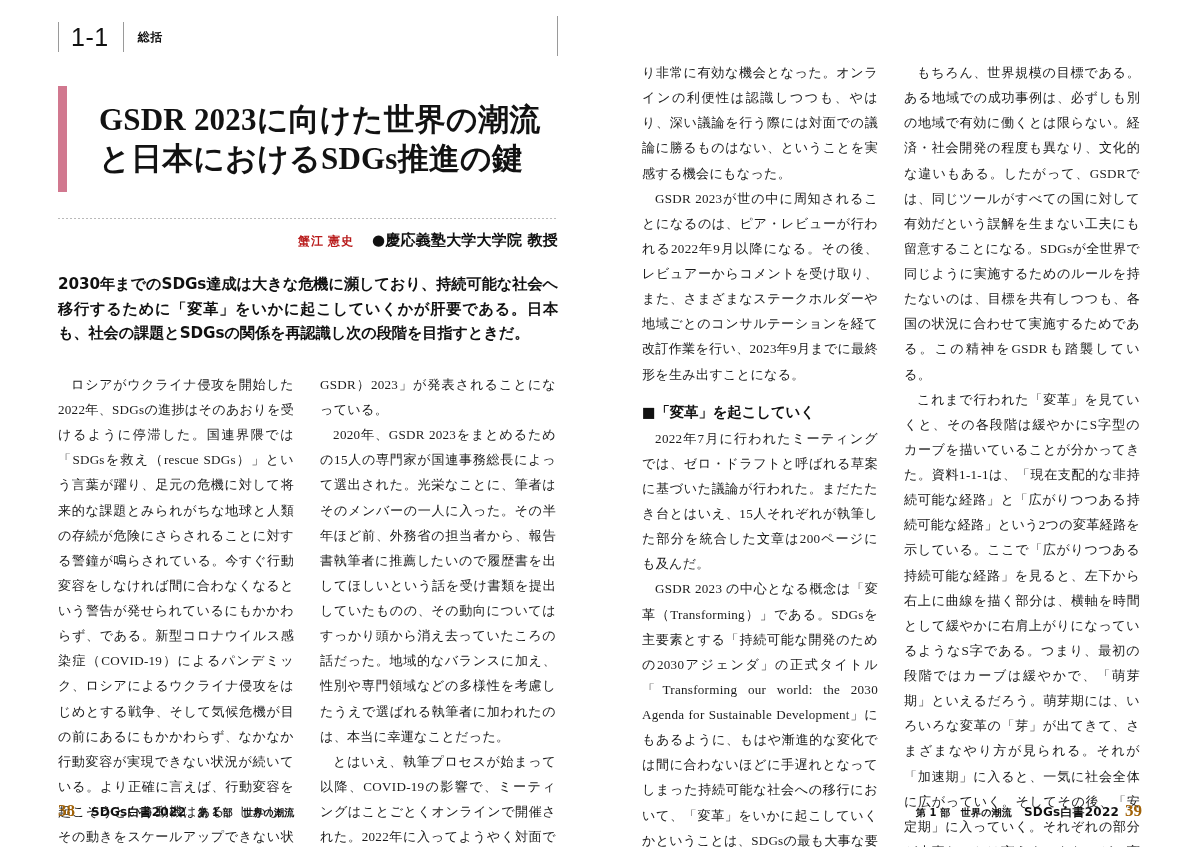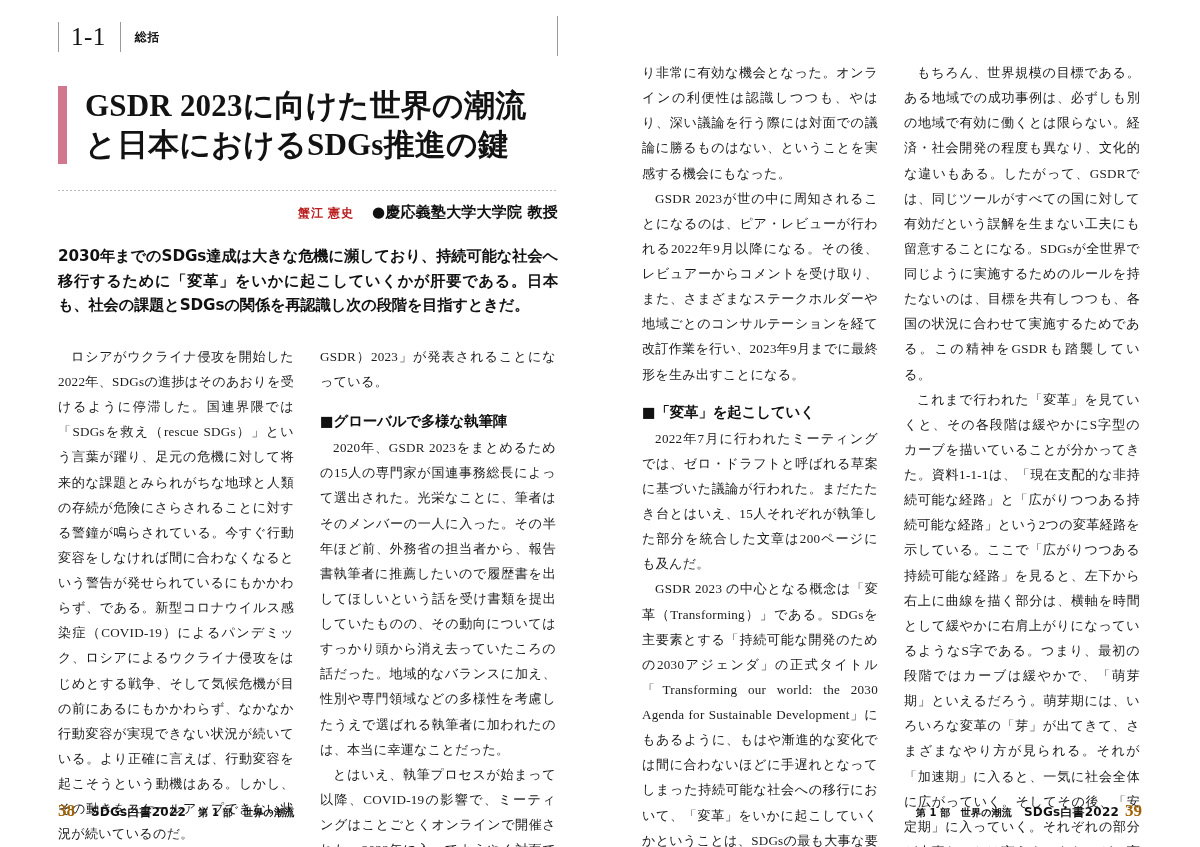--- a/index.html
+++ b/index.html
@@ -41,21 +41,21 @@
   .chapter-header::after {
     content: "";
     position: absolute;
     right: 0;
     top: 2px;
     bottom: 4px;
     width: 1px;
     background: #9a9a9a;
   }
   .chap-num {
-    font-family: Liberation Serif, serif;
+    font-family: Liberation Sans, sans-serif;
     font-size: 25px;
     letter-spacing: 0.5px;
     padding: 0 14px 0 12px;
     border-left: 1px solid #9a9a9a;
     border-right: 1px solid #9a9a9a;
     line-height: 30px;
     color: #111;
   }
   .chap-label {
     font-family: "DejaVu Sans", sans-serif;
@@ -77,21 +77,21 @@
     margin-right: 18px;
     flex: 0 0 auto;
   }
   .article-title {
     font-family: "Liberation Serif", serif;
     font-size: 31px;
     font-weight: 700;
     line-height: 1.26;
     letter-spacing: 0.2px;
     color: #121212;
-    margin: 0;
+    margin: 14px;
   }
 
   .dotted-rule {
     margin-top: 26px;
     height: 1px;
     background-image: linear-gradient(to right, #b9b9b9 0 2px, transparent 2px 4px);
     background-size: 4px 1px;
     background-repeat: repeat-x;
   }
 
@@ -223,21 +223,20 @@
 
     <div class="lead">2030年までのSDGs達成は大きな危機に瀕しており、持続可能な社会へ移行するために「変革」をいかに起こしていくかが肝要である。日本も、社会の課題とSDGsの関係を再認識し次の段階を目指すときだ。</div>
 
     <div class="columns">
       <div class="col">
         <p class="body-p">ロシアがウクライナ侵攻を開始した2022年、SDGsの進捗はそのあおりを受けるように停滞した。国連界隈では「SDGsを救え（rescue SDGs）」という言葉が躍り、足元の危機に対して将来的な課題とみられがちな地球と人類の存続が危険にさらされることに対する警鐘が鳴らされている。今すぐ行動変容をしなければ間に合わなくなるという警告が発せられているにもかかわらず、である。新型コロナウイルス感染症（COVID-19）によるパンデミック、ロシアによるウクライナ侵攻をはじめとする戦争、そして気候危機が目の前にあるにもかかわらず、なかなか行動変容が実現できない状況が続いている。より正確に言えば、行動変容を起こそうという動機はある。しかし、その動きをスケールアップできない状況が続いているのだ。</p>
         <p class="body-p">こうした中、2023年はSDGsにとってたいへん重要な年となる。秋の国連総会では、4年ぶりにSDGsのサミットが開催され、同時にFuture Summitという、将来と将来世代に焦点を当てたサミットが開催される。そしてこの国連総会で、国連が4年に1度発行するSDGs進捗に関する報告書「持続可能な開発に関するグローバル・レポート（Global Sustainable Development Report：</p>
       </div>
       <div class="col">
         <p class="body-p noindent">GSDR）2023」が発表されることになっている。</p>
-        <h2 class="sec-head sec-head-first">■グローバルで多様な執筆陣</h2>
         <p class="body-p">2020年、GSDR 2023をまとめるための15人の専門家が国連事務総長によって選出された。光栄なことに、筆者はそのメンバーの一人に入った。その半年ほど前、外務省の担当者から、報告書執筆者に推薦したいので履歴書を出してほしいという話を受け書類を提出していたものの、その動向についてはすっかり頭から消え去っていたころの話だった。地域的なバランスに加え、性別や専門領域などの多様性を考慮したうえで選ばれる執筆者に加われたのは、本当に幸運なことだった。</p>
         <p class="body-p">とはいえ、執筆プロセスが始まって以降、COVID-19の影響で、ミーティングはことごとくオンラインで開催された。2022年に入ってようやく対面での開催が可能になり、7月には筆者も初めて、メンバーの多くに会い、対面でミーティングを行うことができた。ビザの関係で米国ニューヨークに来られないメンバーや、入出国制限の影響で来られないメンバーなどは、オンライン参加であったり、欠席したりという場合もあったものの、半数近くのメンバーとであれ対面で議論ができたことは、報告書の執筆を進めるにあた</p>
       </div>
     </div>
 
     <div class="footer footer-left">
       <span class="folio">38</span>
       <span class="book-title">SDGs白書2022</span>
       <span class="part-label">第 1 部　世界の潮流</span>
     </div>

